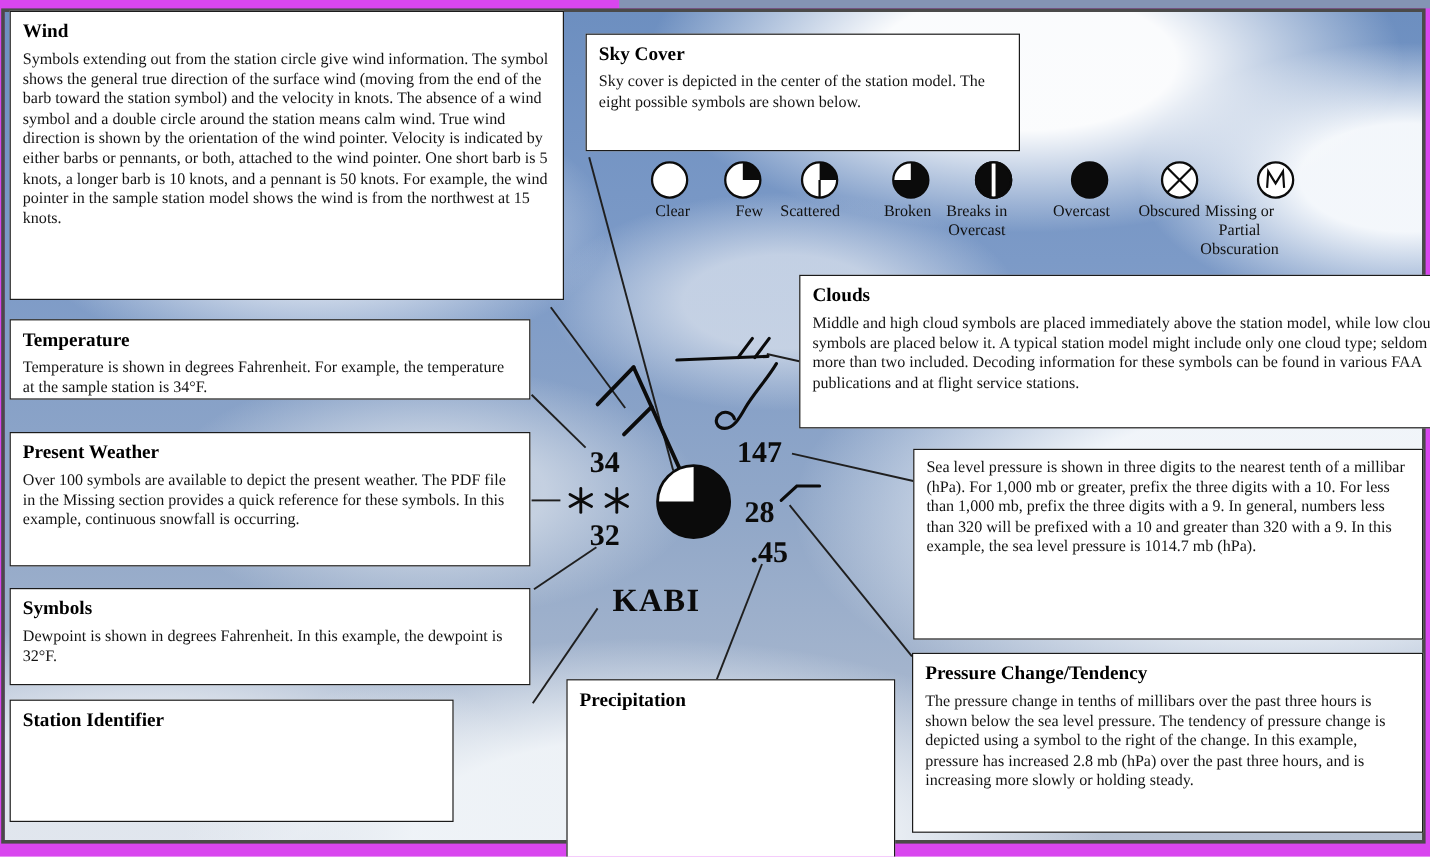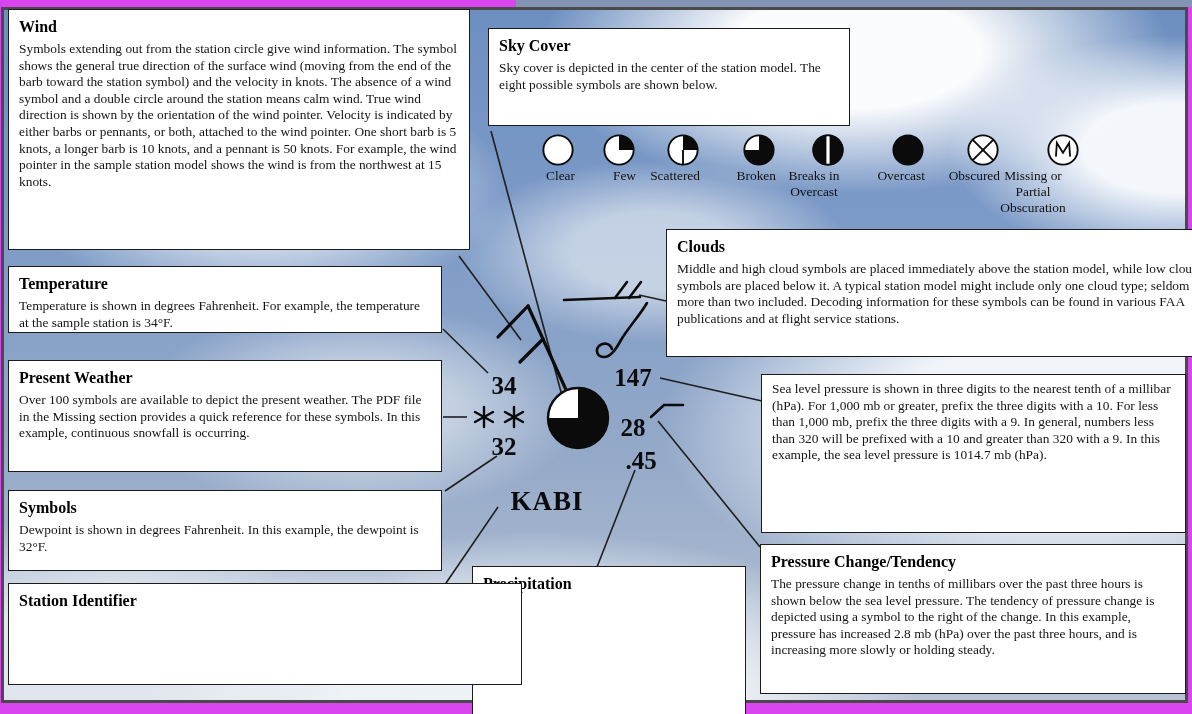--- a/index.html
+++ b/index.html
@@ -132,21 +132,21 @@
   <div class="box" style="left:8px; top:360px; width:434px; height:112px;">
     <div class="box-title">Present Weather</div>
     <div class="box-body">Over 100 symbols are available to depict the present weather. The PDF file in the Missing section provides a quick reference for these symbols. In this example, continuous snowfall is occurring.</div>
   </div>
 
   <div class="box" style="left:8px; top:490px; width:434px; height:81px;">
     <div class="box-title">Symbols</div>
     <div class="box-body">Dewpoint is shown in degrees Fahrenheit. In this example, the dewpoint is 32°F.</div>
   </div>
 
-  <div class="box" style="left:8px; top:583px; width:514px; height:102px;">
+  <div class="box" style="left:8px; top:583px; width:370px; height:102px;">
     <div class="box-title">Station Identifier</div>
   </div>
 
   <div class="legend-item" style="left:475px;">
     <svg width="34" height="34" viewBox="0 0 36 36">
       <circle cx="18" cy="18" r="15.5" fill="#ffffff" stroke="#0b0b0b" stroke-width="2"></circle>
     </svg>
     <div class="legend-label">Clear</div>
   </div>
 

